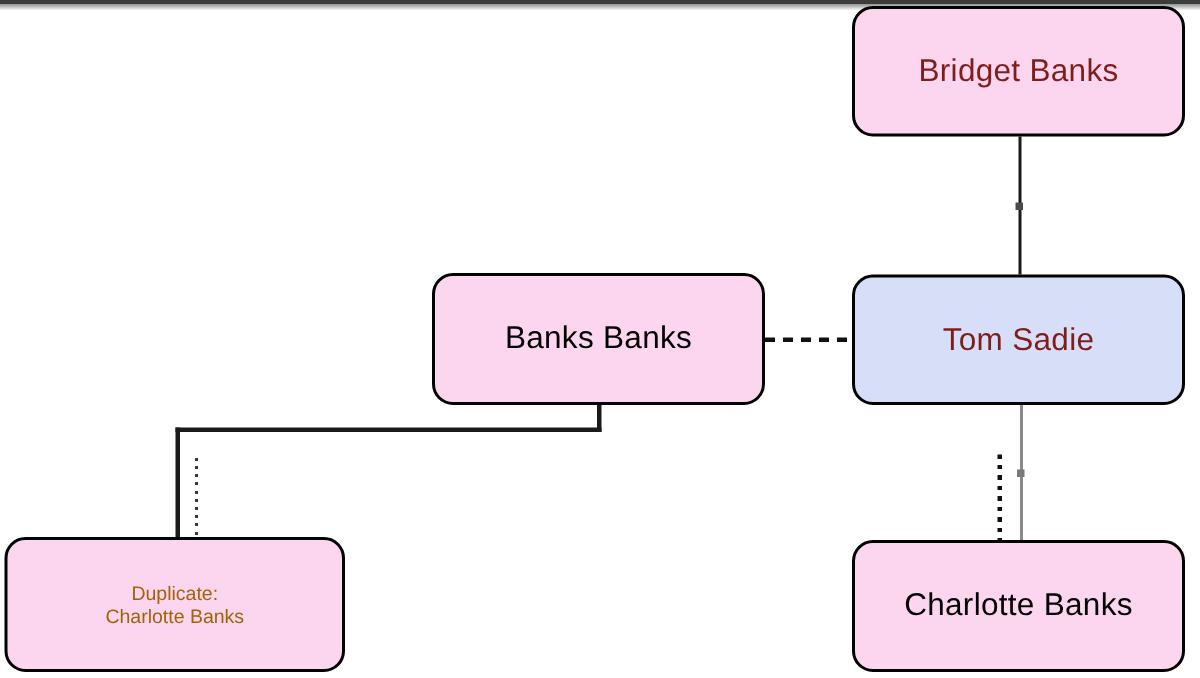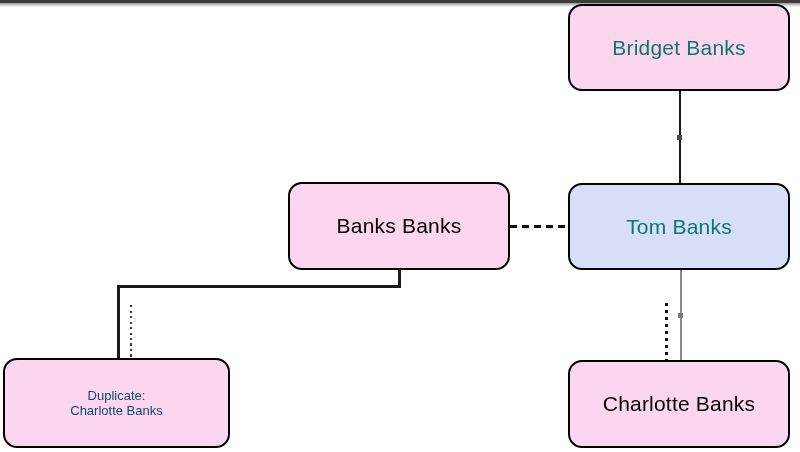--- a/index.html
+++ b/index.html
@@ -33,22 +33,22 @@
     border-radius: 14px;
     display: flex;
     flex-direction: column;
     align-items: center;
     justify-content: center;
     text-align: center;
   }
   .node.pink { background: #fcd6ee; }
   .node.blue { background: #d7def8; }
   .label-lg { font-size: 21px; letter-spacing: 0.2px; }
-  .label-sm { font-size: 13px; line-height: 15px; color: #0c4a6e; }
-  .text-gray { color: #0f766e; }
+  .label-sm { font-size: 13px; line-height: 15px; color: #a16207; }
+  .text-gray { color: #7f1d1d; }
   .text-black { color: #000000; }
 
   #node-bridget   { left: 568px; top: 4px;   width: 222px; height: 87px; }
   #node-sadie     { left: 288px; top: 182px; width: 222px; height: 88px; }
   #node-tom       { left: 568px; top: 183px; width: 222px; height: 87px; }
   #node-duplicate { left: 3px;   top: 358px; width: 227px; height: 90px; }
   #node-charlotte { left: 568px; top: 360px; width: 222px; height: 88px; }
 
   
   .edge { position: absolute; }
@@ -114,21 +114,21 @@
 
   <div class="node pink" id="node-bridget">
     <span class="label-lg text-gray">Bridget Banks</span>
   </div>
 
   <div class="node pink" id="node-sadie">
     <span class="label-lg text-black">Banks Banks</span>
   </div>
 
   <div class="node blue" id="node-tom">
-    <span class="label-lg text-gray">Tom Banks</span>
+    <span class="label-lg text-gray">Tom Sadie</span>
   </div>
 
   <div class="node pink" id="node-duplicate">
     <span class="label-sm">Duplicate:</span>
     <span class="label-sm">Charlotte Banks</span>
   </div>
 
   <div class="node pink" id="node-charlotte">
     <span class="label-lg text-black">Charlotte Banks</span>
   </div>

